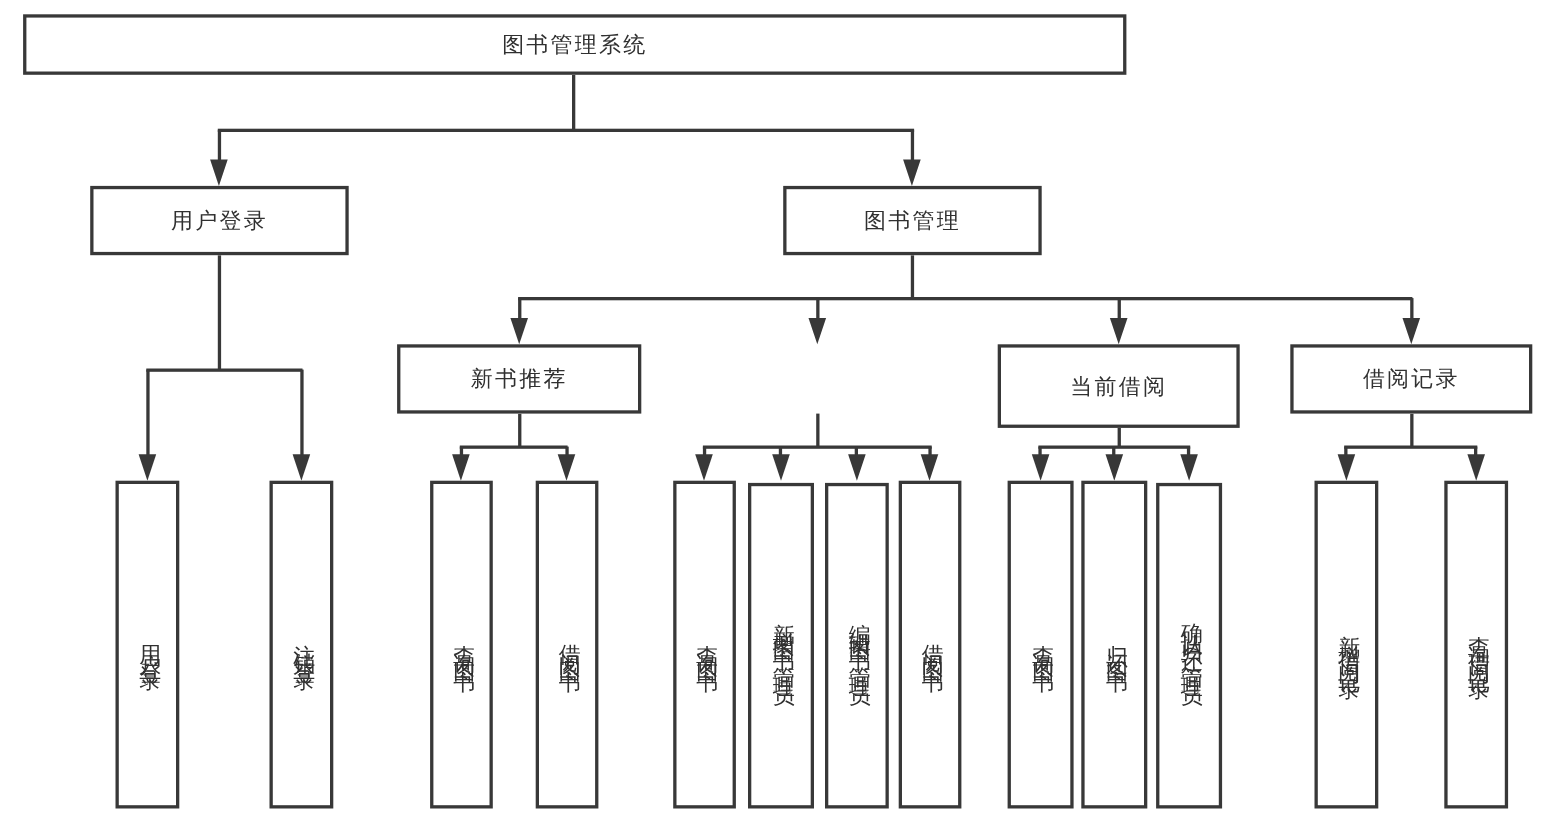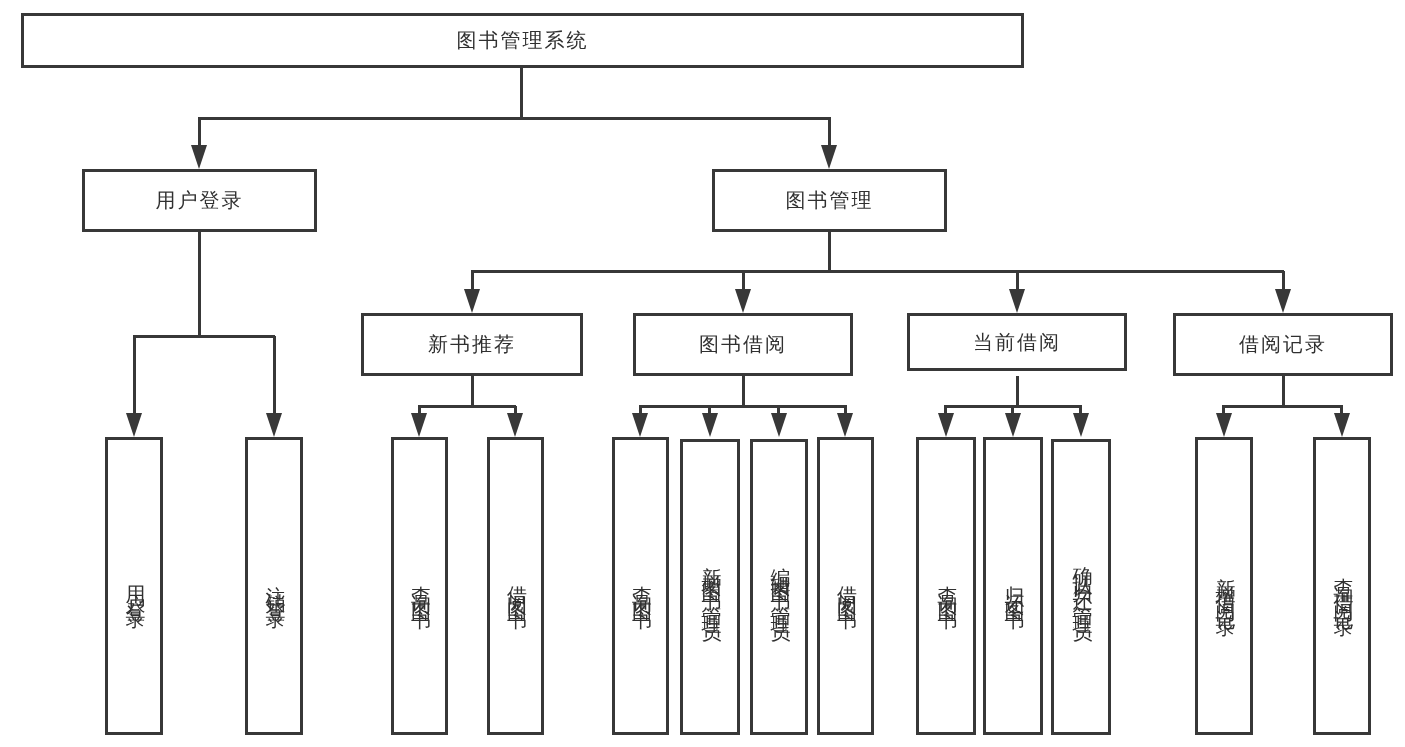--- a/index.html
+++ b/index.html
@@ -126,24 +126,21 @@
   <div class="box" style="left:82px;top:169px;width:235px;height:63px">
     <span class="lbl">用户登录</span>
   </div>
   <div class="box" style="left:361px;top:313px;width:222px;height:63px">
     <span class="lbl">新书推荐</span>
   </div>
 
   <div class="box" style="left:712px;top:169px;width:235px;height:63px">
     <span class="lbl">图书管理</span>
   </div>
-  <div class="box" style="left:633px;top:313px;width:220px;height:63px">
-    <span class="lbl">图书借阅</span>
-  </div>
-  <div class="box" style="left:907px;top:313px;width:220px;height:58px">
+  <div class="box" style="left:907px;top:313px;width:220px;height:76px">
     <span class="lbl">当前借阅</span>
   </div>
   <div class="box" style="left:1173px;top:313px;width:220px;height:63px">
     <span class="lbl">借阅记录</span>
   </div>
 
   <div class="box" style="left:105px;top:437px;width:58px;height:298px">
     <span class="lbl v">用户登录</span>
   </div>
   <div class="box" style="left:245px;top:437px;width:58px;height:298px">

